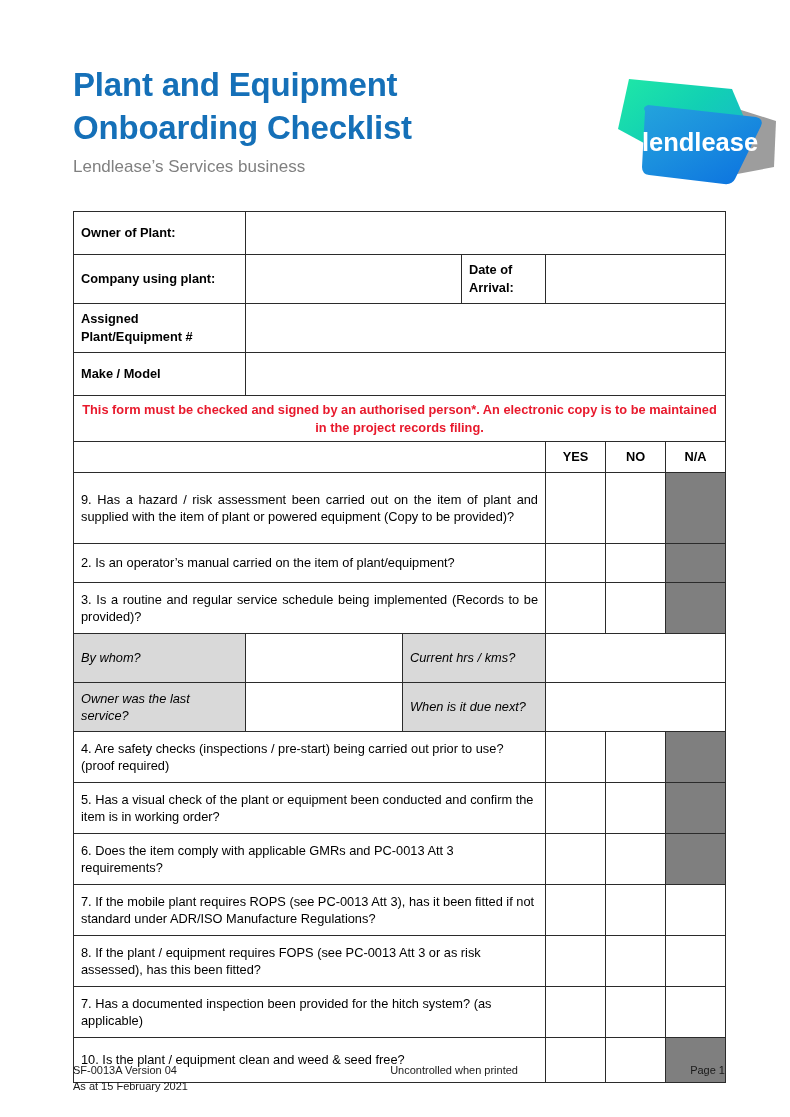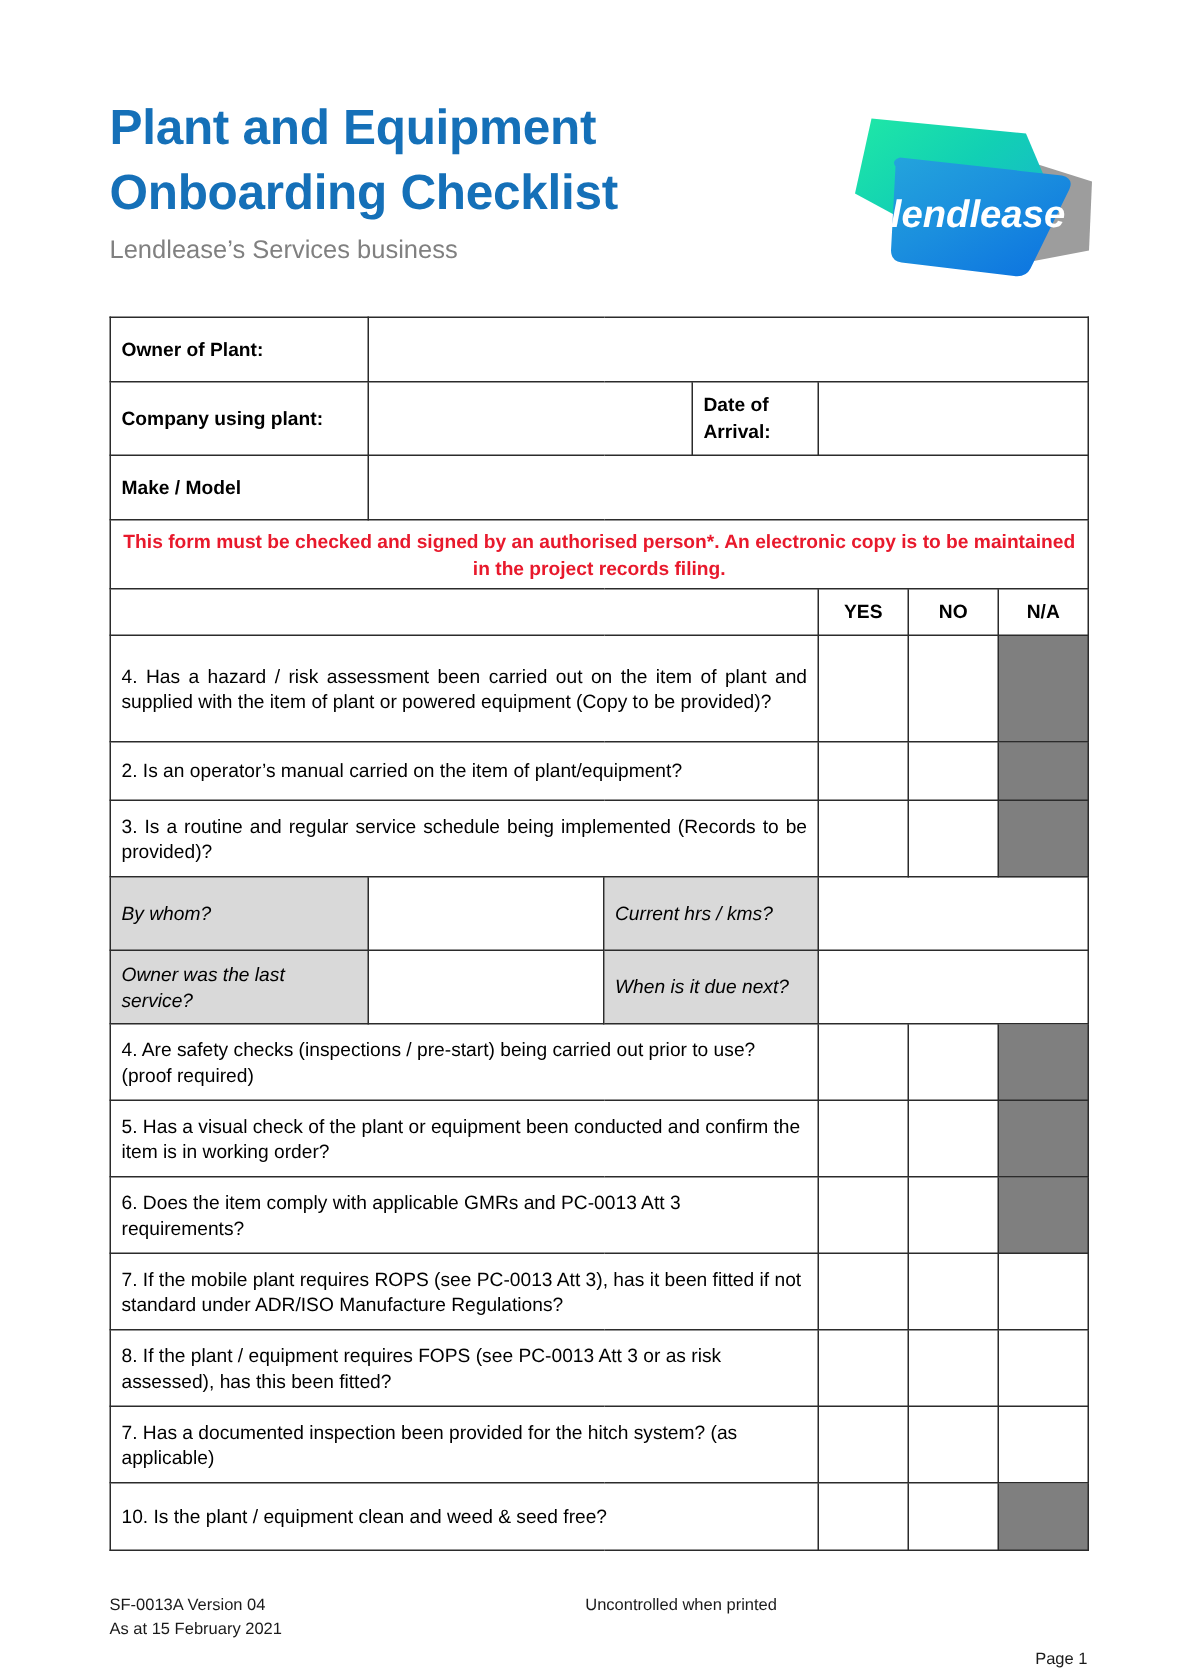--- a/index.html
+++ b/index.html
@@ -40,25 +40,24 @@
   .doc-subtitle {
     font-size: 17px;
     color: #808080;
     margin: 8px 0 0 0;
     font-weight: normal;
   }
 
   
   .logo {
     position: absolute;
-    left: 556px;
+    left: 604px;
     top: 63px;
     width: 180px;
     height: 128px;
-    font-style: italic;
   }
   .logo svg { display: block; }
 
   
   .form-table {
     position: absolute;
     left: 73px;
     top: 211px;
     width: 652px;
     border-collapse: collapse;
@@ -111,21 +110,21 @@
     display: flex;
     justify-content: space-between;
     align-items: flex-start;
     font-size: 11px;
     color: #1a1a1a;
     line-height: 1.45;
     gap: 14px;
   }
   .footer-left { text-align: left; }
   .footer-mid { text-align: center; padding-left: 30px; }
-  .footer-right { text-align: left; margin-top: 36px; }
+  .footer-right { text-align: left; }
 </style>
 </head>
 <body>
 
 <div class="header">
 
   <div class="title-block">
     <div class="doc-title">
       <div>Plant and Equipment</div>
       <div>Onboarding Checklist</div>
@@ -175,40 +174,44 @@
       <td colspan="6" style="height:32px"></td>
     </tr>
 
     <tr>
       <td class="lbl">Company using plant:</td>
       <td colspan="2" style="height:38px"></td>
       <td class="lbl">Date of Arrival:</td>
       <td colspan="3"></td>
     </tr>
 
+    <tr>
+      <td class="lbl">Assigned Plant/Equipment #</td>
+      <td colspan="6" style="height:38px"></td>
+    </tr>
 
     <tr>
       <td class="lbl">Make / Model</td>
       <td colspan="6" style="height:32px"></td>
     </tr>
 
 
     <tr>
       <td colspan="7" class="red-banner">This form must be checked and signed by an authorised person*. An electronic copy is to be maintained in the project records filing.</td>
     </tr>
 
     <tr>
       <td colspan="4" style="height:20px"></td>
       <td class="hdr-yn">YES</td>
       <td class="hdr-yn">NO</td>
       <td class="hdr-yn">N/A</td>
     </tr>
 
     <tr>
-      <td colspan="4" class="q q-just" style="height:60px">4. Has a hazard / risk assessment been carried out on the item of plant and supplied with the item of plant or powered equipment (Copy to be provided)?</td>
+      <td colspan="4" class="q q-just" style="height:60px">9. Has a hazard / risk assessment been carried out on the item of plant and supplied with the item of plant or powered equipment (Copy to be provided)?</td>
       <td></td>
       <td></td>
       <td class="grey"></td>
     </tr>
 
     <tr>
       <td colspan="4" class="q" style="height:28px">2. Is an operator’s manual carried on the item of plant/equipment?</td>
       <td></td>
       <td></td>
       <td class="grey"></td>

